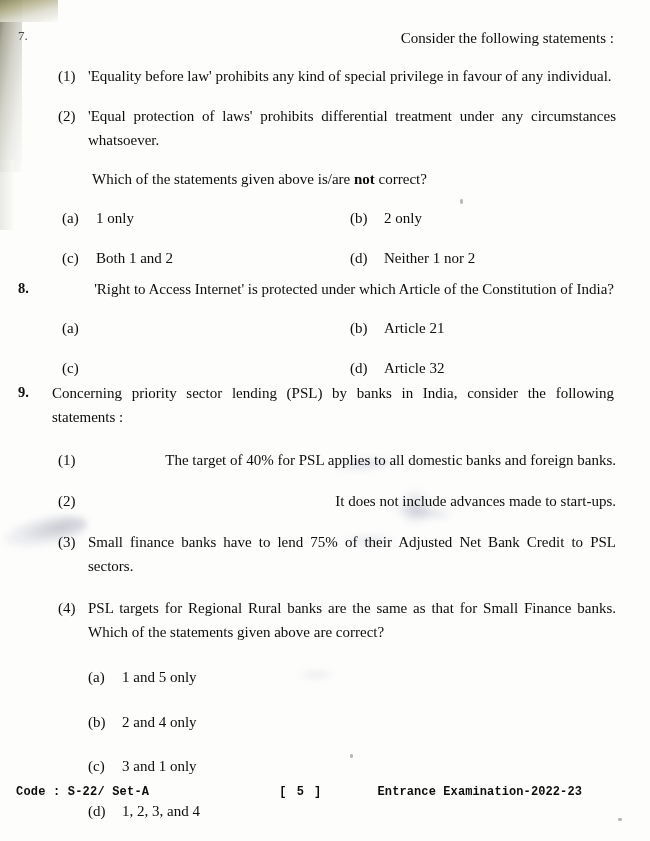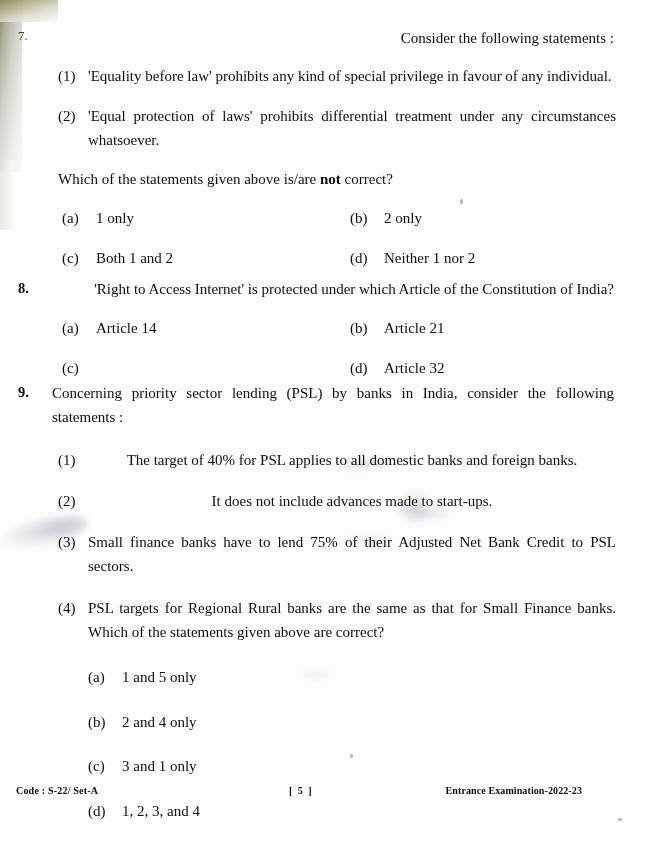--- a/index.html
+++ b/index.html
@@ -143,24 +143,24 @@
     flex: 0 0 30px;
     font-size: 15px;
     line-height: 1.62;
   }
   .stmt-text {
     flex: 1 1 auto;
     font-size: 15px;
     line-height: 1.62;
     text-align: justify;
   }
-  .stmt-text.nojustify { text-align: center; }
+  .stmt-text.nojustify { text-align: right; }
 
   .lead-line {
-    padding-left: 58px;
+    padding-left: 92px;
     padding-right: 34px;
     font-size: 15px;
     line-height: 1.62;
     margin-top: 4px;
   }
   .lead-line b { font-weight: 700; }
 
   
   .opts-2col {
     display: grid;
@@ -188,23 +188,23 @@
   }
   .opt-text { flex: 1 1 auto; }
 
   
   .footer {
     position: absolute;
     left: 0;
     bottom: 34px;
     width: 602px;
     height: 22px;
-    font-family: Liberation Serif, serif;
+    font-family: Liberation Mono, monospace;
     font-weight: 700;
-    font-size: 10px;
+    font-size: 12px;
   }
   .footer-code {
     position: absolute;
     left: 16px; top: 0;
     letter-spacing: 0.2px;
   }
   .footer-page {
     position: absolute;
     left: 0; right: 0; top: 0;
     text-align: center;
@@ -275,21 +275,20 @@
 
   <div class="question" style="top:277px;">
     <div class="q-row">
       <div class="q-num">8.</div>
       <div class="q-stem nojustify">'Right to Access Internet' is protected under which Article of the Constitution of India?</div>
     </div>
 
     <div class="opts-2col">
       <div class="opt">
         <span class="opt-mark">(a)</span>
-        <span class="opt-text">Article 14</span>
       </div>
       <div class="opt">
         <span class="opt-mark">(b)</span>
         <span class="opt-text">Article 21</span>
       </div>
       <div class="opt">
         <span class="opt-mark">(c)</span>
       </div>
       <div class="opt">
         <span class="opt-mark">(d)</span>

